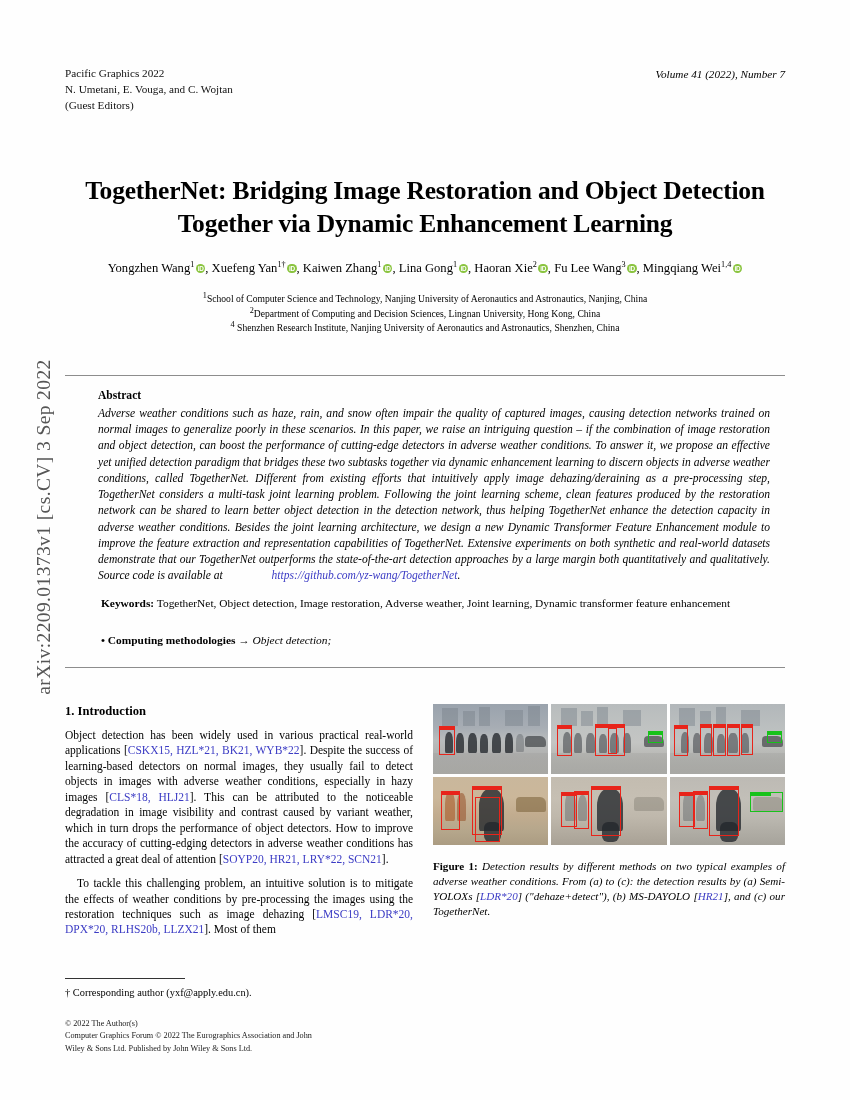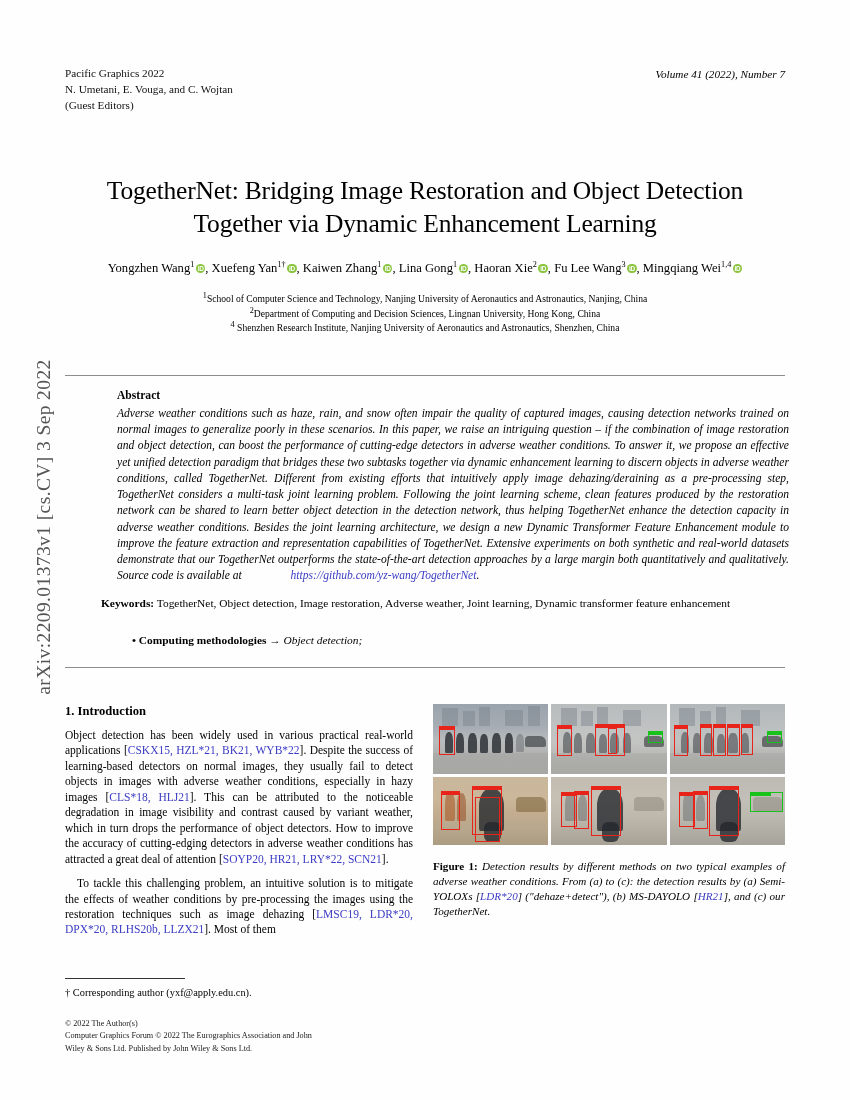--- a/index.html
+++ b/index.html
@@ -58,21 +58,21 @@
   }
 
   
   .title {
     position: absolute;
     left: 65px;
     top: 158px;
     width: 720px;
     text-align: center;
     font-size: 25.5px;
-    font-weight: normal;
+    font-weight: bold;
     line-height: 1.28;
     letter-spacing: -0.2px;
   }
 
   
   .authors {
     position: absolute;
     left: 65px;
     top: 259px;
     width: 720px;
@@ -122,21 +122,21 @@
     width: 720px;
     height: 1px;
     background: #8d8d8d;
   }
   .rule-top { top: 375px; }
   .rule-bottom { top: 667px; }
 
   
   .abstract-block {
     position: absolute;
-    left: 117px;
+    left: 98px;
     top: 389px;
     width: 672px;
   }
   .abstract-head {
     font-size: 11.6px;
     font-weight: bold;
     margin-bottom: 3px;
   }
   .abstract-body {
     font-size: 11.55px;
@@ -165,21 +165,21 @@
 
   .ccs {
     position: absolute;
     left: 101px;
     top: 632px;
     width: 672px;
     font-size: 11.4px;
     line-height: 1.45;
   }
   .ccs-head { font-weight: bold; }
-  .ccs-line b { font-weight: bold; margin-left: 31px; }
+  .ccs-line b { font-weight: bold; }
   .ccs-line i { font-style: italic; }
 
   
   .col-left {
     position: absolute;
     left: 65px;
     top: 704px;
     width: 348px;
   }
   .sec-head {

